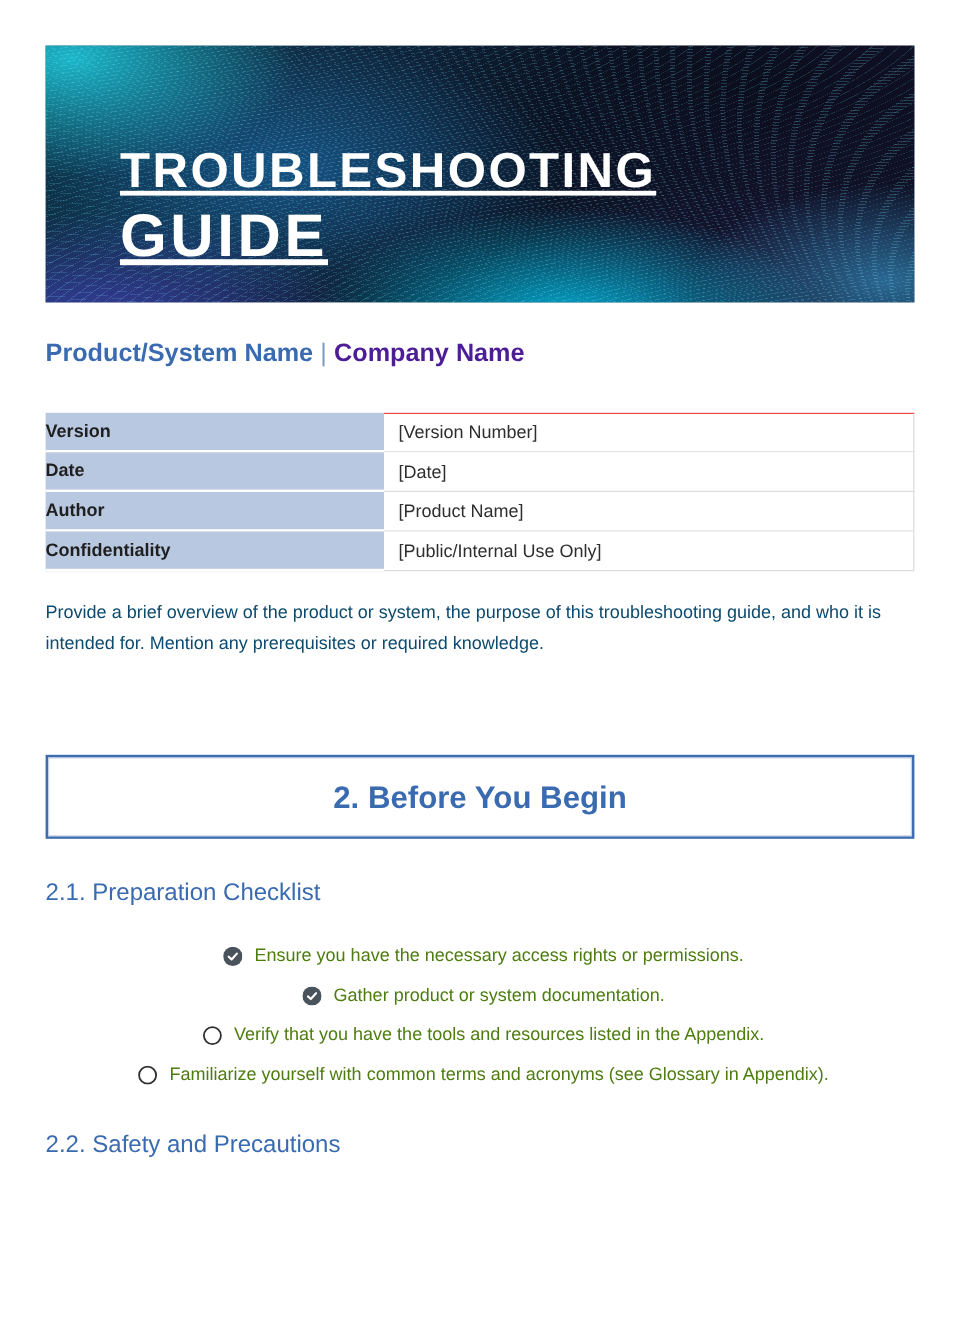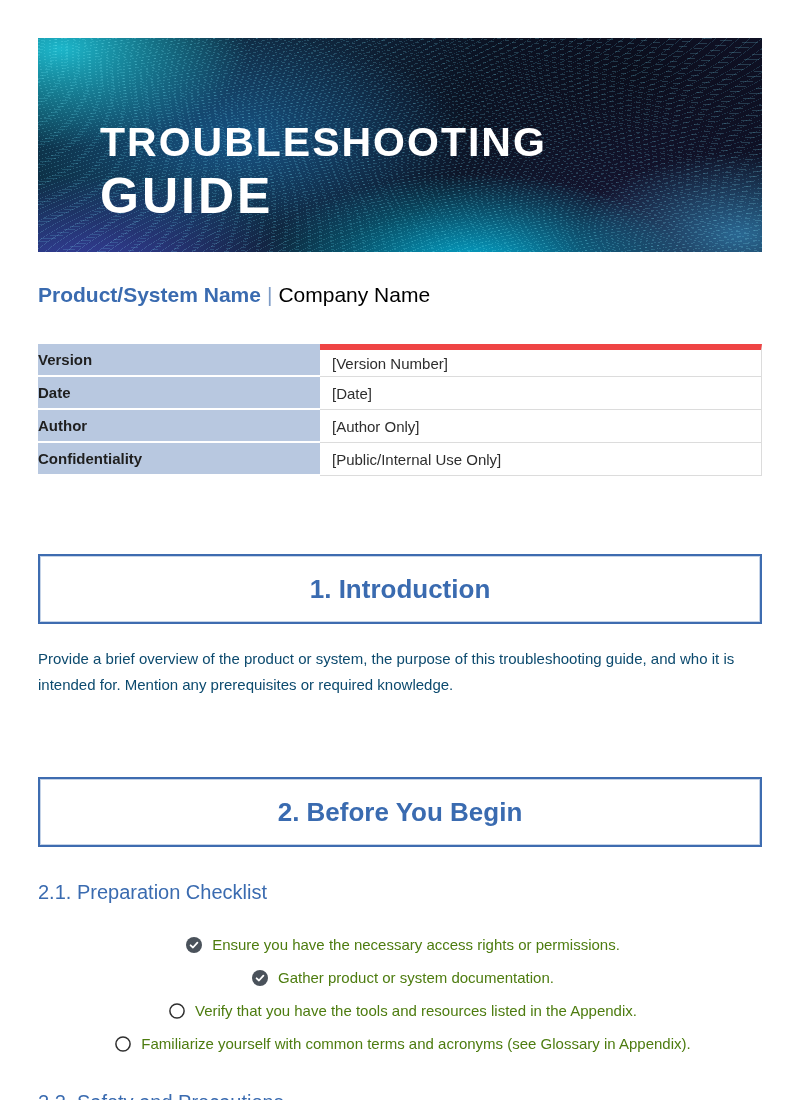--- a/index.html
+++ b/index.html
@@ -31,40 +31,41 @@
     position: absolute; inset: 0;
     background:
       repeating-radial-gradient(140% 115% at 108% 125%, transparent 0 5px, rgba(125,232,255,0.20) 5px 6px, transparent 6px 10px),
       repeating-radial-gradient(120% 105% at -8% -25%, transparent 0 5px, rgba(100,224,255,0.17) 5px 6px, transparent 6px 11px);
     mix-blend-mode: screen;
   }
   .banner .banner-text {
     position: relative;
     padding: 82px 0 0 62px;
     color: #ffffff;
+    text-decoration: underline;
   }
   .banner-line1 {
     font-size: 41px; font-weight: bold; letter-spacing: 2px;
     line-height: 44px; white-space: nowrap;
   }
   .banner-line2 {
     font-size: 50px; font-weight: bold; letter-spacing: 3px;
     line-height: 56px; margin-top: 4px; white-space: nowrap;
   }
 
   
   .doc-title {
     margin: 30px 38px 0;
     font-size: 21px;
     line-height: 26px;
     white-space: nowrap;
   }
   .doc-title .product { color: #3A6BB0; font-weight: bold; }
   .doc-title .sep { color: #7E9CC6; font-weight: 400; padding: 0 6px; }
-  .doc-title .company { color: #000000; font-weight: 400; }
+  .doc-title .company { color: #4c1d95; font-weight: 700; }
 
   
   table.meta {
     margin: 36px 38px 0;
     width: 724px;
     border-collapse: separate;
     border-spacing: 0;
     font-size: 15px;
   }
   table.meta td { height: 33px; vertical-align: middle; }
@@ -76,21 +77,21 @@
     padding-left: 0;
     border-bottom: 2px solid #ffffff;
   }
   td.meta-value {
     background: #ffffff;
     color: #2E2E2E;
     padding-left: 12px;
     border-right: 1px solid #DCDCDC;
     border-bottom: 1px solid #DCDCDC;
   }
-  tr:first-child td.meta-value { border-top: 6px solid #ef4444; }
+  tr:first-child td.meta-value { border-top: 1px solid #ef4444; }
 
   
   .section-box {
     margin: 0 38px;
     height: 70px;
     border: 2px solid #3E6CB0;
     box-shadow: inset 0 0 0 1px rgba(62,108,176,0.30);
     display: flex; align-items: center; justify-content: center;
     font-size: 26px; font-weight: bold; color: #3A6BB0;
     background: #fff;
@@ -153,32 +154,29 @@
         <tr>
       <td class="meta-label">Version</td>
       <td class="meta-value">[Version Number]</td>
     </tr>
     <tr>
       <td class="meta-label">Date</td>
       <td class="meta-value">[Date]</td>
     </tr>
     <tr>
       <td class="meta-label">Author</td>
-      <td class="meta-value">[Author Only]</td>
+      <td class="meta-value">[Product Name]</td>
     </tr>
     <tr>
       <td class="meta-label">Confidentiality</td>
       <td class="meta-value">[Public/Internal Use Only]</td>
     </tr>
   </tbody>
     </table>
 
-  <div class="section-box first">
-    <span>1. Introduction</span>
-  </div>
   <p class="intro-text">Provide a brief overview of the product or system, the purpose of this troubleshooting guide, and who it is intended for. Mention any prerequisites or required knowledge.</p>
 
   <div class="section-box second">
     <span>2. Before You Begin</span>
   </div>
 
   <h3 class="subheading">2.1. Preparation Checklist</h3>
 
   <ul class="checklist">
     <li>

